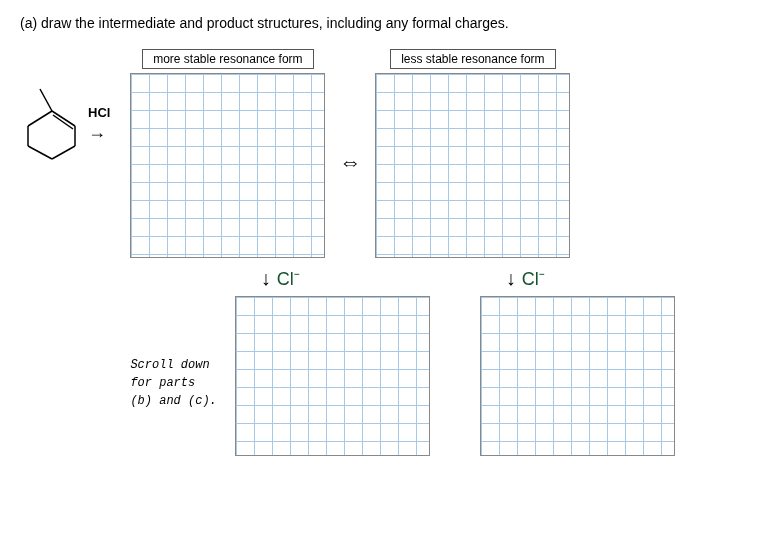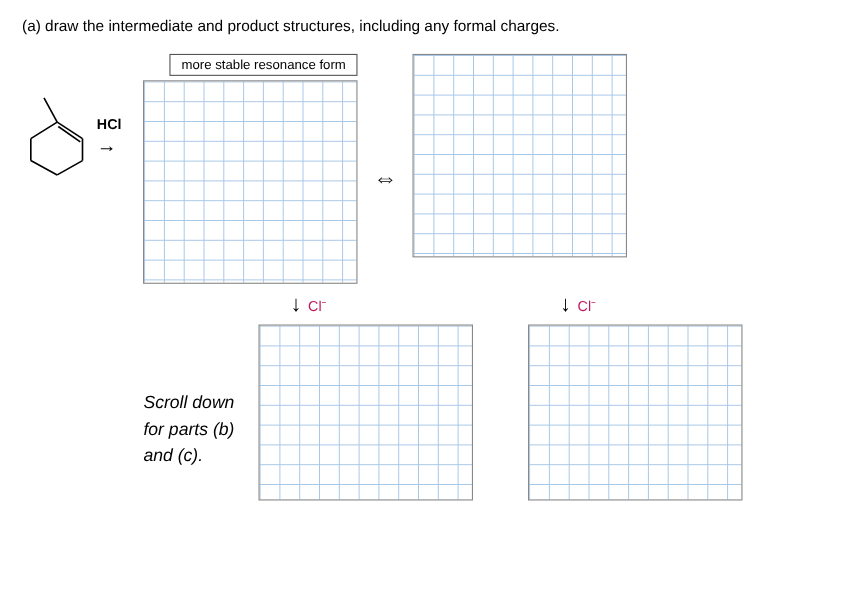--- a/index.html
+++ b/index.html
@@ -59,21 +59,21 @@
 
     .top-row {
       display: flex;
       align-items: flex-start;
       gap: 0;
     }
 
     .grid-container {
       display: flex;
       flex-direction: column;
-      align-items: flex-end;
+      align-items: center;
       border-radius: 11px;
     }
 
     .grid-label {
       border: 1px solid #555;
       padding: 2px 10px;
       font-size: 12px;
       margin-bottom: 4px;
       white-space: nowrap;
       background: #fff;
@@ -130,36 +130,37 @@
       width: 195px;
       justify-content: center;
     }
 
     .down-arrow-symbol {
       font-size: 20px;
       color: #000;
     }
 
     .cl-label {
-      font-size: 13px;
-      color: #be185d;
+      font-size: 18px;
+      color: #14532d;
     }
 
     .scroll-section {
       display: flex;
       align-items: center;
       padding-top: 60px;
       margin-right: 15px;
     }
 
     .scroll-text {
       font-style: italic;
-      font-size: 16px;
+      font-size: 12px;
       line-height: 1.5;
       width: 90px;
+      font-family: Liberation Mono, monospace;
     }
 
     .bottom-layout {
       display: flex;
       align-items: flex-start;
       gap: 0;
       margin-top: 0;
     }
   </style>
 </head>
@@ -198,20 +199,21 @@
       <div class="grid-container">
         <div class="grid-label">more stable resonance form</div>
         <div class="grid-box"></div>
       </div>
 
       <div class="resonance-arrow-container">
         <span class="resonance-arrow">⇔</span>
       </div>
 
       <div class="grid-container">
+        <div class="grid-label">less stable resonance form</div>
         <div class="grid-box"></div>
       </div>
     </div>
 
     <div class="down-arrow-row">
       <div class="down-arrow-item">
         <span class="down-arrow-symbol">↓</span>
         <span class="cl-label">Cl⁻</span>
       </div>
       <div class="down-arrow-item">

